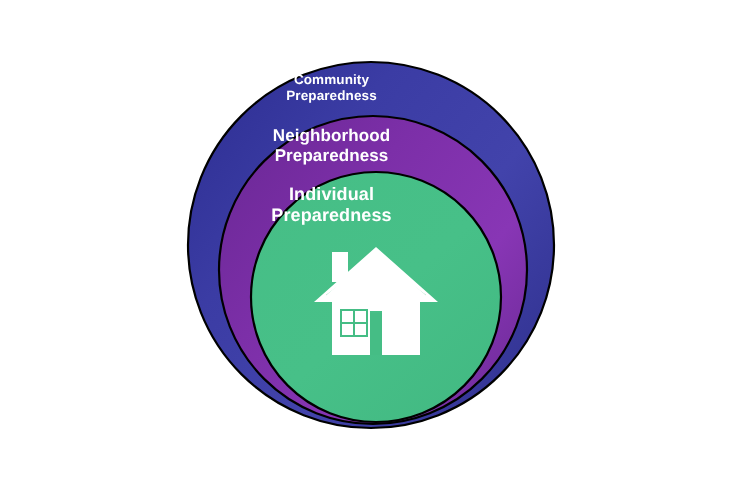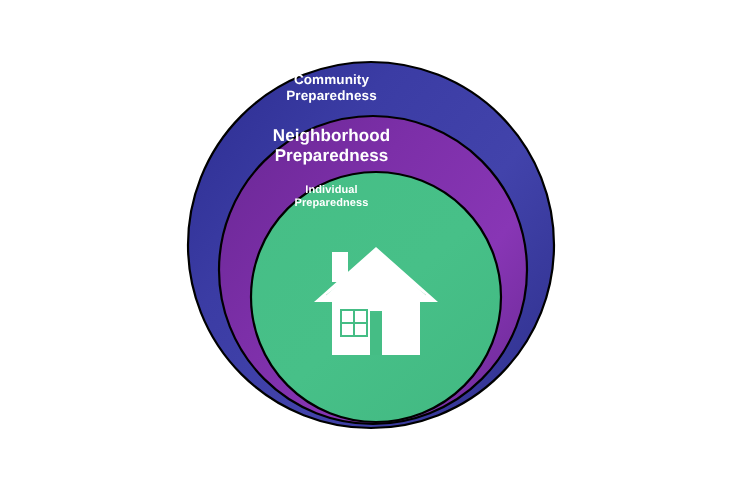--- a/index.html
+++ b/index.html
@@ -52,21 +52,21 @@
   #label-neighborhood {
     left: 0;
     right: 0;
     top: 126px;
     font-size: 17px;
   }
   #label-individual {
     left: 0;
     right: 0;
     top: 184px;
-    font-size: 11px;
+    font-size: 18px;
   }
   .label-shift {
     position: relative;
     left: -5px;
   }
 </style>
 </head>
 <body>
 
 <div id="canvas">

